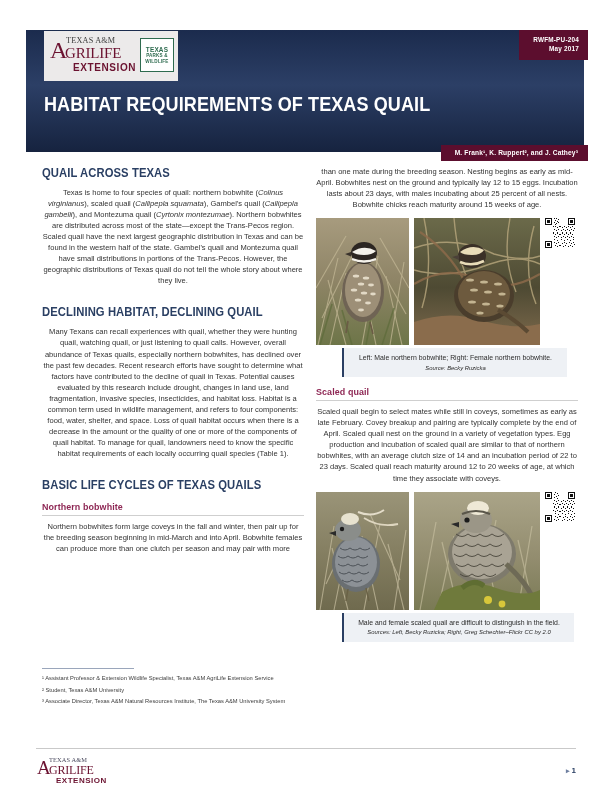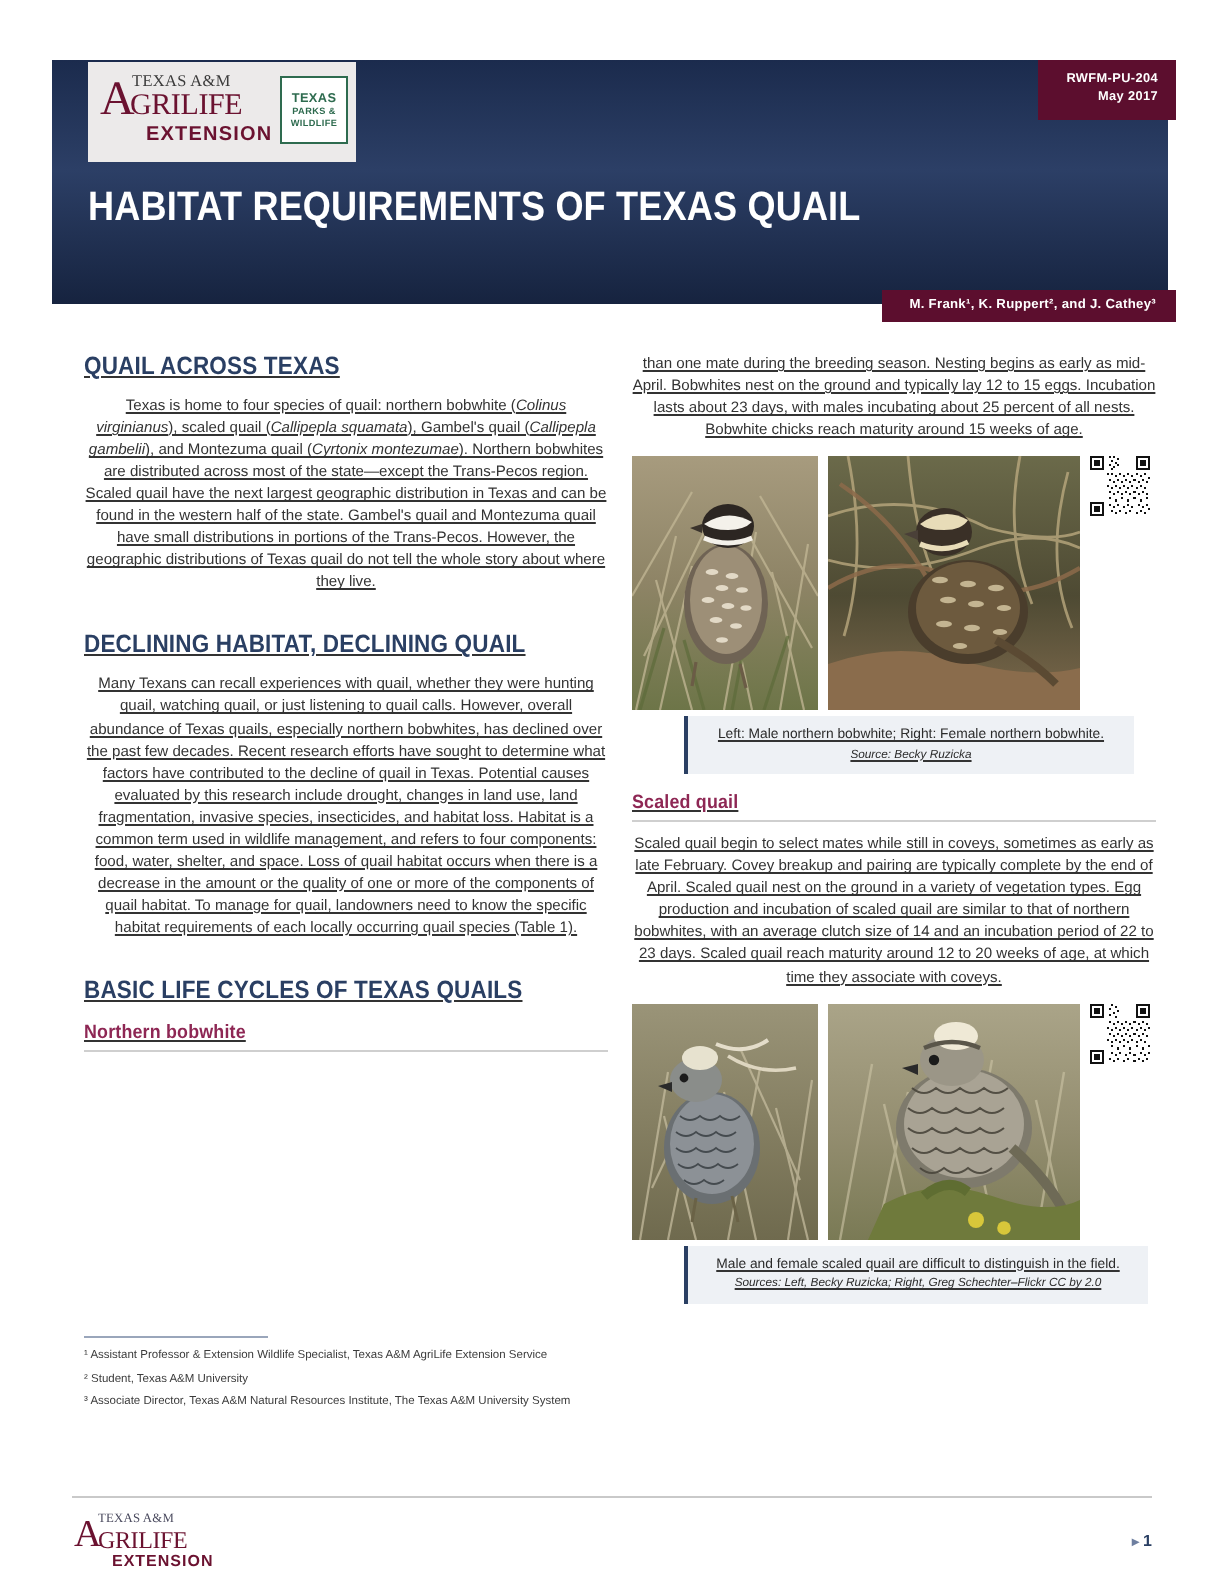--- a/index.html
+++ b/index.html
@@ -142,23 +142,22 @@
     color: #ffffff;
     padding: 4px 10px 5px 14px;
     font-size: 6.6px;
     letter-spacing: .15px;
     font-weight: bold;
   }
 
   
   .col {
     position: absolute;
-    top: 176px;
+    top: 166px;
     width: 262px;
-    text-decoration: underline;
   }
   .col-left  { left: 42px; }
   .col-right { left: 316px; }
 
   h2.sec {
     margin: 0 0 7px 0;
     color: #2a3f63;
     font-size: 12.5px;
     font-weight: bold;
     letter-spacing: .1px;
@@ -343,20 +342,21 @@
 
     <h2 class="sec">QUAIL ACROSS TEXAS</h2>
     <p class="body">Texas is home to four species of quail: northern bobwhite (<i>Colinus virginianus</i>), scaled quail (<i>Callipepla squamata</i>), Gambel's quail (<i>Callipepla gambelii</i>), and Montezuma quail (<i>Cyrtonix montezumae</i>). Northern bobwhites are distributed across most of the state—except the Trans-Pecos region. Scaled quail have the next largest geographic distribution in Texas and can be found in the western half of the state. Gambel's quail and Montezuma quail have small distributions in portions of the Trans-Pecos. However, the geographic distributions of Texas quail do not tell the whole story about where they live.</p>
 
     <h2 class="sec spaced">DECLINING HABITAT, DECLINING QUAIL</h2>
     <p class="body">Many Texans can recall experiences with quail, whether they were hunting quail, watching quail, or just listening to quail calls. However, overall abundance of Texas quails, especially northern bobwhites, has declined over the past few decades. Recent research efforts have sought to determine what factors have contributed to the decline of quail in Texas. Potential causes evaluated by this research include drought, changes in land use, land fragmentation, invasive species, insecticides, and habitat loss. Habitat is a common term used in wildlife management, and refers to four components: food, water, shelter, and space. Loss of quail habitat occurs when there is a decrease in the amount or the quality of one or more of the components of quail habitat. To manage for quail, landowners need to know the specific habitat requirements of each locally occurring quail species (Table 1).</p>
 
     <h2 class="sec spaced">BASIC LIFE CYCLES OF TEXAS QUAILS</h2>
     <h3 class="sub">Northern bobwhite</h3>
     <div class="rule"></div>
+    <p class="body">Northern bobwhites form large coveys in the fall and winter, then pair up for the breeding season beginning in mid-March and into April. Bobwhite females can produce more than one clutch per season and may pair with more</p>
   </div>
 
   <div class="col col-right">
 
     <p class="body">than one mate during the breeding season. Nesting begins as early as mid-April. Bobwhites nest on the ground and typically lay 12 to 15 eggs. Incubation lasts about 23 days, with males incubating about 25 percent of all nests. Bobwhite chicks reach maturity around 15 weeks of age.</p>
 
     <div class="figure">
       <div class="photo-row">
         <div class="photo" style="width:93px;height:127px">
           <svg class="grass" viewBox="0 0 93 127" preserveAspectRatio="none">

